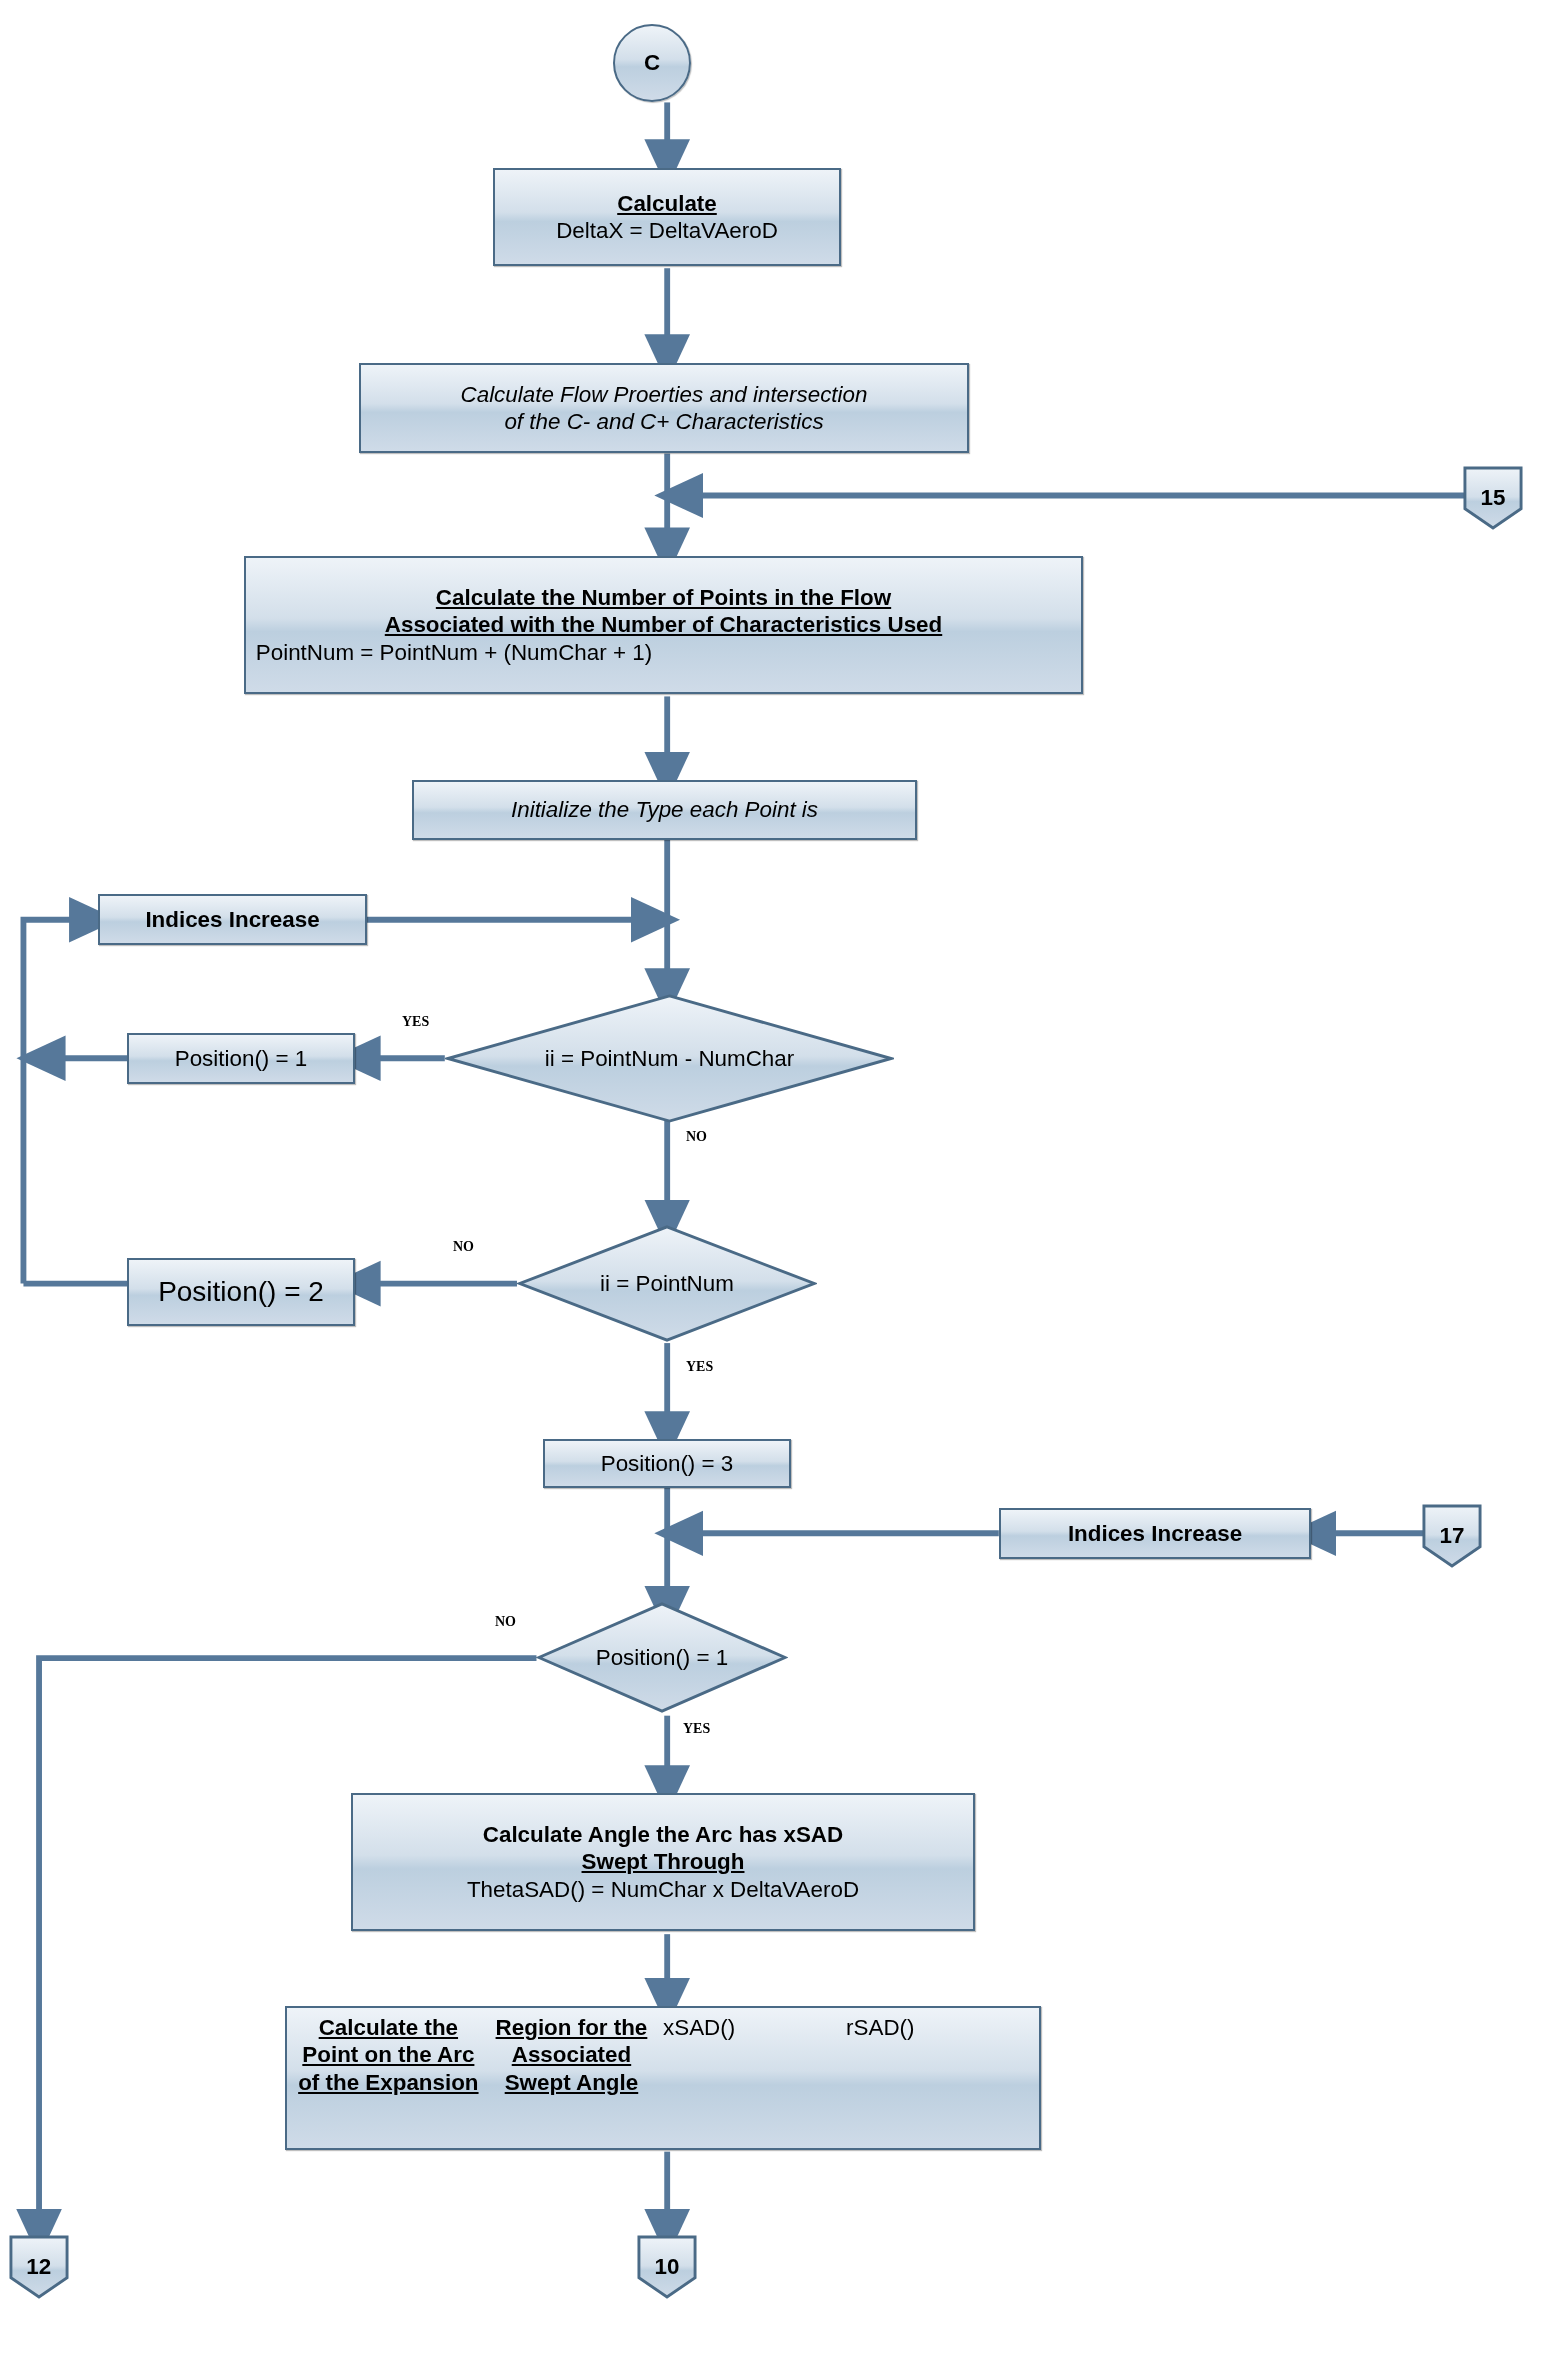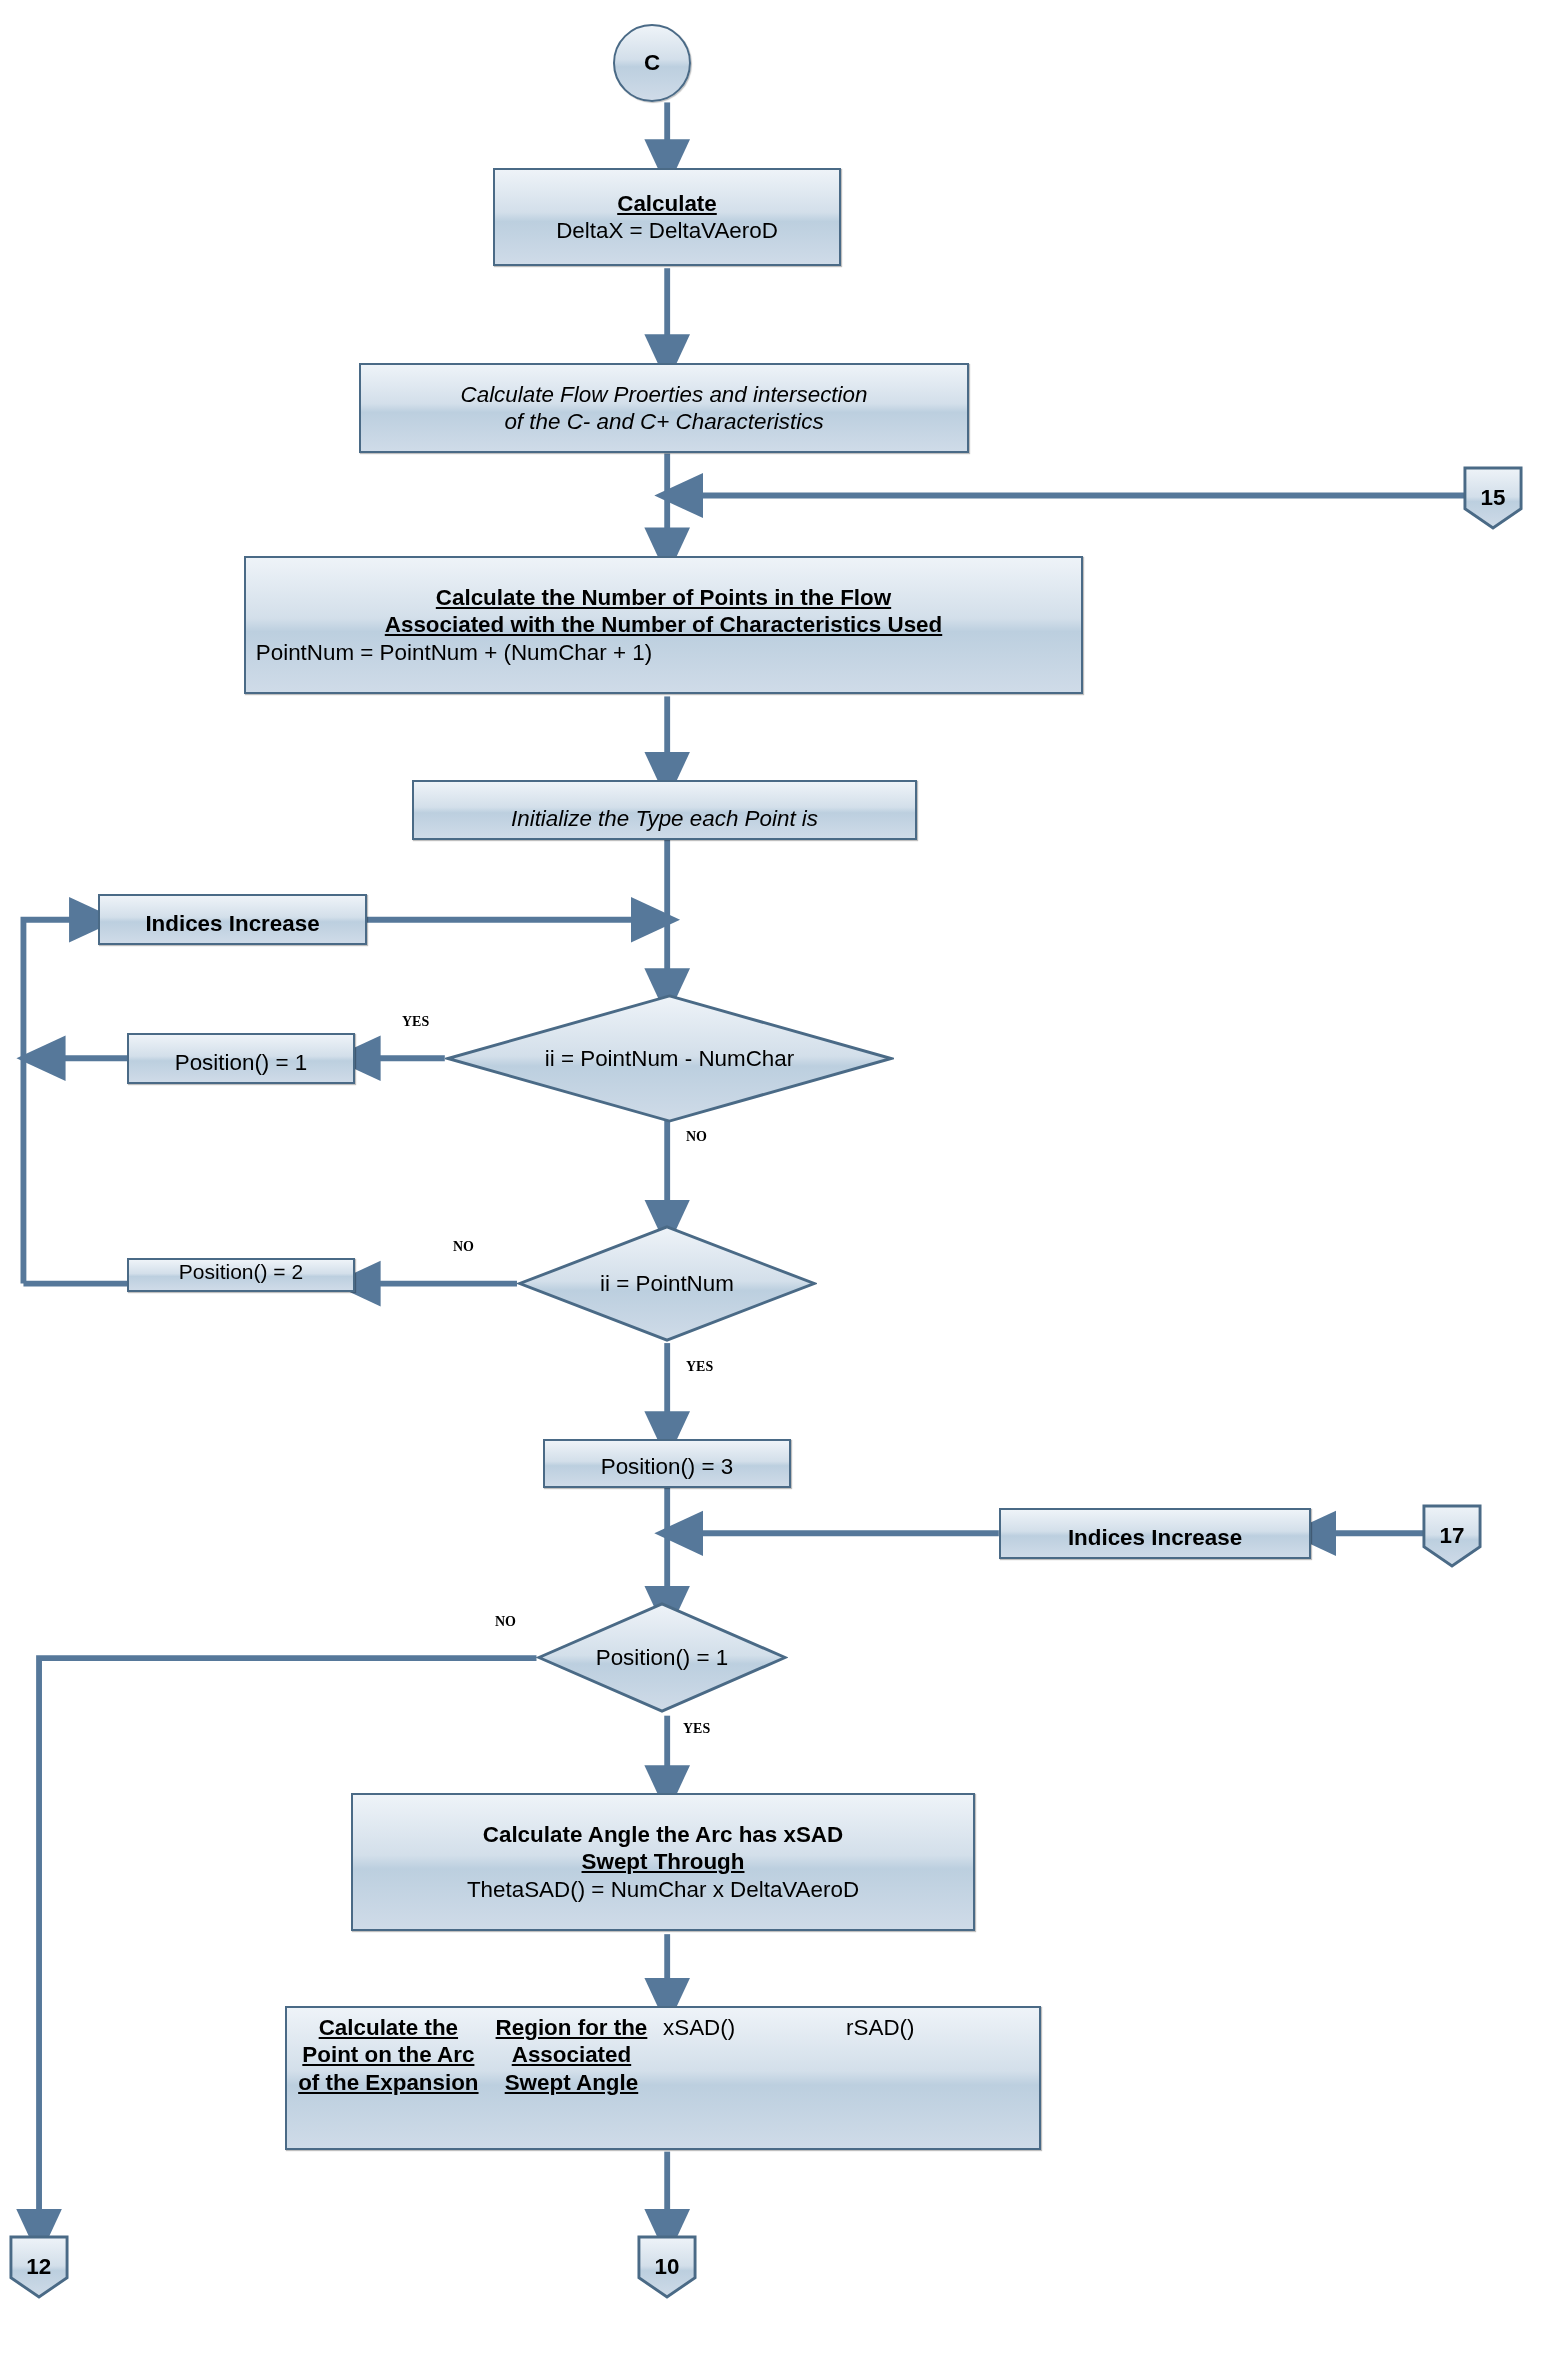--- a/index.html
+++ b/index.html
@@ -11,21 +11,20 @@
   .node{position:absolute;box-sizing:border-box;display:flex;align-items:center;
         justify-content:center;text-align:center;}
 
   
   .box{
     border:2px solid #4a6a86;
     background:linear-gradient(to bottom,#eef3f8 0%,#d3dfea 45%,#bccfdf 55%,#cfdbe8 100%);
     box-shadow:1px 1px 1px rgba(0,0,0,0.25);
     padding:5.9px 9.8px;
     line-height:1.22;
-    align-items:flex-end;
   }
   .box .t{display:block;width:100%;}
   .bold{font-weight:bold;}
   .ital{font-style:italic;}
   .und{text-decoration:underline;}
   .left{text-align:left;}
 
   
   .diamond{position:absolute;}
   .diamond .dshape{position:absolute;left:0;top:0;width:100%;height:100%;}
@@ -166,21 +165,21 @@
             <stop offset="100%" stop-color="#cfdbe8"></stop>
         </linearGradient>
       </defs>
       <polygon points="154,3 305,61 154,119 3,61" fill="url(#dg2)" stroke="#4a6a86" stroke-width="3"></polygon>
     </svg>
     <div class="dlabel" style="font-size:22.4px;">
       <span>ii = PointNum</span>
     </div>
   </div>
 
-  <div class="node box" style="left:127px;top:1258px;width:228px;height:34px;font-size:21px;">
+  <div class="node box" style="left:127px;top:1258px;width:228px;height:68px;font-size:28px;">
     <span class="t">Position() = 2</span>
   </div>
 
   <div class="node box" style="left:543px;top:1439px;width:248px;height:49px;font-size:22.4px;">
     <span class="t">Position() = 3</span>
   </div>
 
   <div class="node box" style="left:999px;top:1508px;width:312px;height:51px;font-size:22.4px;">
     <span class="t bold">Indices Increase</span>
   </div>

